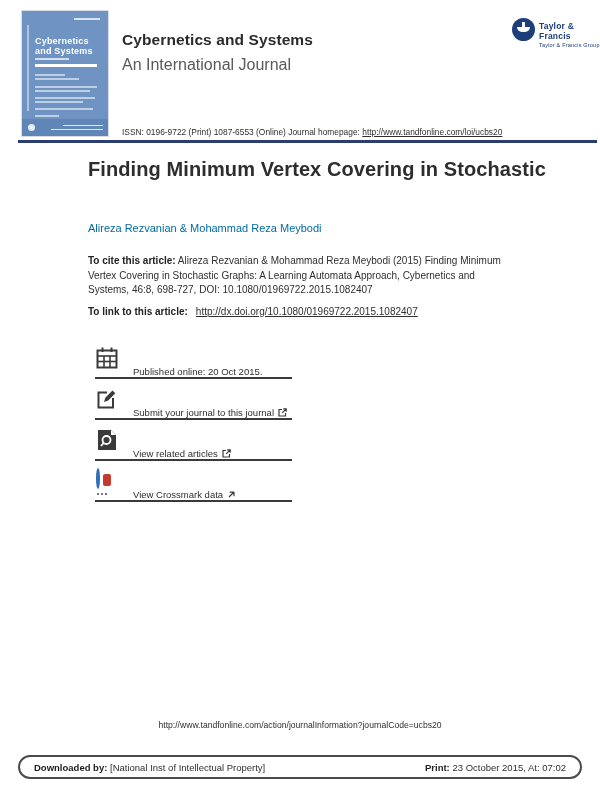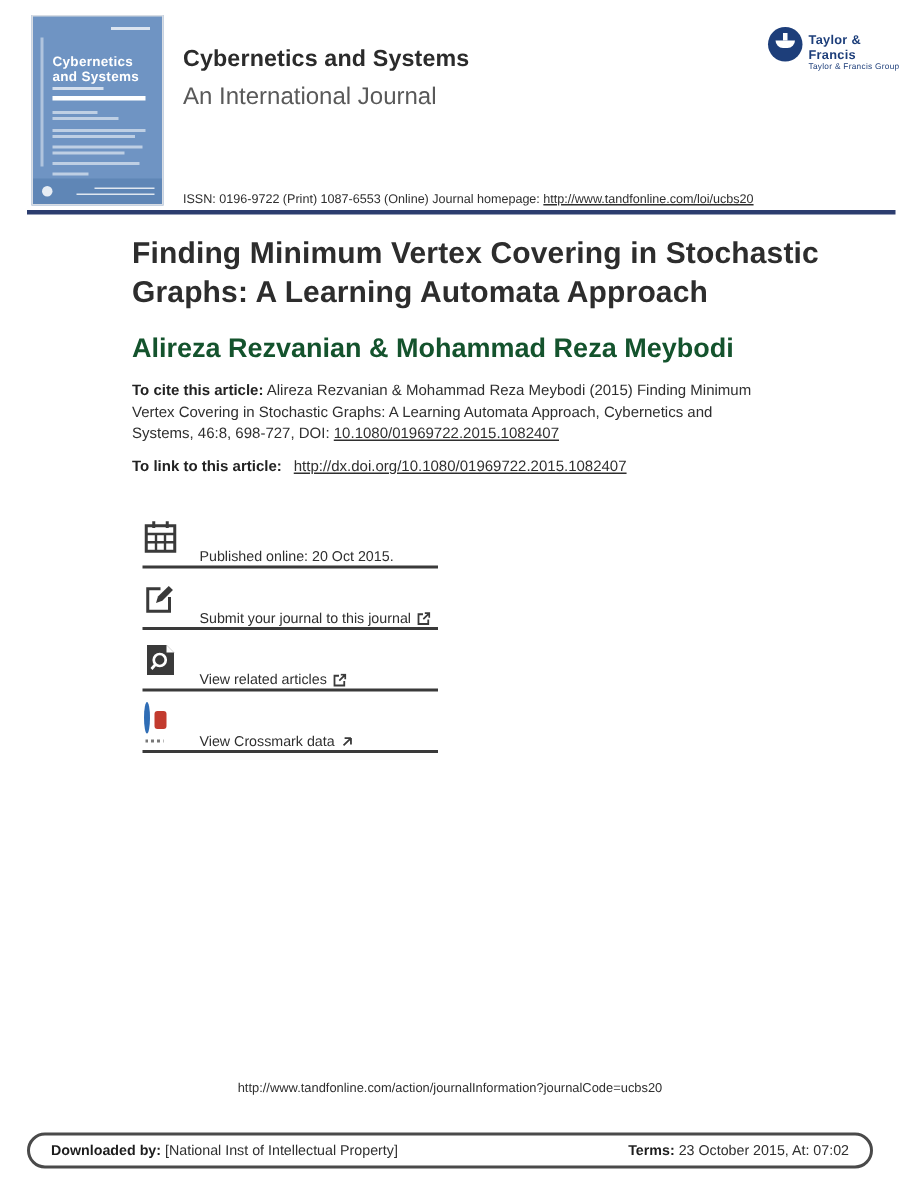--- a/index.html
+++ b/index.html
@@ -52,28 +52,28 @@
 
   .issn-line { position:absolute; left:122px; top:127px; font-size:8.4px; color:#2f2f2f; white-space:nowrap; }
   .issn-line a { color:#2f2f2f; text-decoration:underline; }
   .head-rule { position:absolute; left:18px; top:140px; width:579px; height:3px; background:#2c3d6f; }
 
   
   .art-title {
     position:absolute; left:88px; top:156px; width:470px;
     font-size:20px; line-height:26px; font-weight:700; color:#2d2d2d; letter-spacing:.1px;
   }
-  .authors { position:absolute; left:88px; top:222px; font-size:18px; font-weight:700; color:#14532d; }
+  .authors { position:absolute; left:88px; top:222px; font-size:11px; font-weight:400; color:#0369a1; }
 
   .cite-block {
     position:absolute; left:88px; top:254px; width:428px;
     font-size:10px; line-height:14.5px; color:#2f2f2f;
   }
   .cite-block b { color:#222; }
-  .cite-block a { color:#2f2f2f; text-decoration:underline; }
+  .cite-block a { color:#2f2f2f; }
   .link-line { position:absolute; left:88px; top:306px; font-size:10px; color:#2f2f2f;text-align:right; }
   .link-line b { color:#222; margin-right:8px; }
   .link-line a { color:#2f2f2f; text-decoration:underline; }
 
   
   .actions { position:absolute; left:95px; top:338px; width:197px; }
   .action-row {
     display:flex; align-items:center; gap:14px;
     height:41px; border-bottom:2px solid #3a3a3a;
   }
@@ -139,21 +139,20 @@
       <div class="t2">Taylor &amp; Francis Group</div>
     </div>
   </div>
 
   <div class="issn-line"><span>ISSN: 0196-9722 (Print) 1087-6553 (Online) Journal homepage: </span><a>http://www.tandfonline.com/loi/ucbs20</a></div>
 
   <div class="head-rule"></div>
 
   <div class="art-title">
     <div>Finding Minimum Vertex Covering in Stochastic</div>
-    <div>Graphs: A Learning Automata Approach</div>
   </div>
 
   <div class="authors">Alireza Rezvanian &amp; Mohammad Reza Meybodi</div>
 
   <div class="cite-block"><b>To cite this article:</b><span> Alireza Rezvanian &amp; Mohammad Reza Meybodi (2015) Finding Minimum Vertex Covering in Stochastic Graphs: A Learning Automata Approach, Cybernetics and Systems, 46:8, 698-727, DOI: </span><a>10.1080/01969722.2015.1082407</a></div>
 
   <div class="link-line"><b>To link to this article:</b><a>http://dx.doi.org/10.1080/01969722.2015.1082407</a></div>
 
   <div class="actions">
 
@@ -229,16 +228,16 @@
     </div>
 
   </div>
 
   <div class="terms">
     <div>http://www.tandfonline.com/action/journalInformation?journalCode=ucbs20</div>
   </div>
 
   <div class="dl-bar">
     <span><b>Downloaded by:</b><span> [National Inst of Intellectual Property]</span></span>
-    <span><b>Terms:</b><span> 23 October 2015, At: 07:02</span></span>
+    <span><b>Print:</b><span> 23 October 2015, At: 07:02</span></span>
   </div>
 
 </div>
 
 </body></html>

